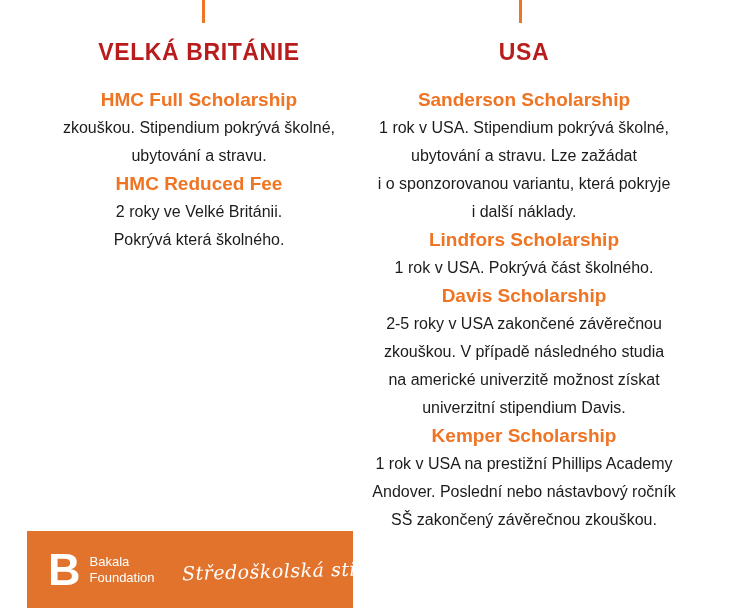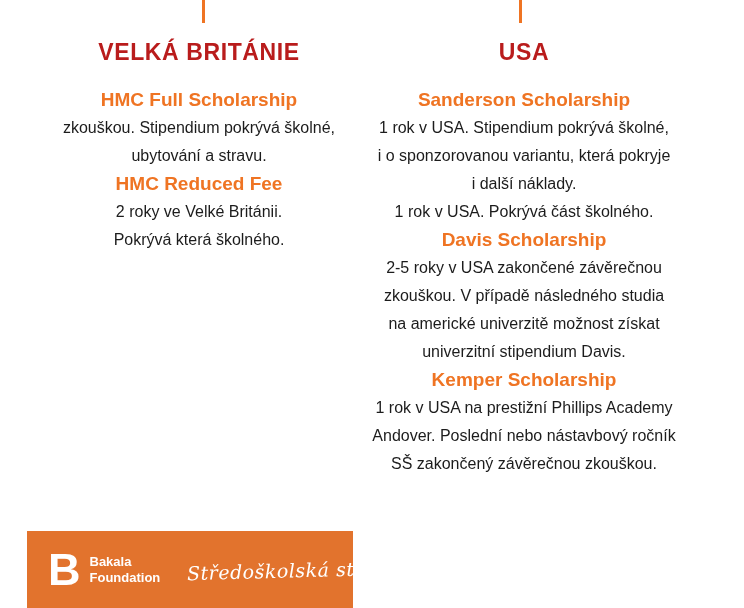--- a/index.html
+++ b/index.html
@@ -69,21 +69,21 @@
     color: #ffffff;
     font-weight: bold;
     font-size: 45px;
     line-height: 36px;
     font-family: "Liberation Sans", sans-serif;
   }
   .brand {
     margin-left: 9px;
     color: #ffffff;
     font-size: 13px;
-    font-weight: bold;
+    font-weight: normal;
     line-height: 16px;
     text-align: left;
   }
   .footer-divider {
     width: 1px;
     height: 38px;
     background: rgba(255,255,255,0.85);
     margin: 0 14px 0 13px;
   }
   .tagline {
@@ -119,25 +119,27 @@
       <div class="body-line">Pokrývá která školného.</div>
     </div>
   </div>
 
   <div class="col col-usa">
     <div class="col-title">USA</div>
 
     <div class="section">
       <div class="section-heading">Sanderson Scholarship</div>
       <div class="body-line">1 rok v USA. Stipendium pokrývá školné,</div>
+      <div class="body-line">ubytování a stravu. Lze zažádat</div>
       <div class="body-line">i o sponzorovanou variantu, která pokryje</div>
       <div class="body-line">i další náklady.</div>
     </div>
 
     <div class="section">
+      <div class="section-heading">Lindfors Scholarship</div>
       <div class="body-line">1 rok v USA. Pokrývá část školného.</div>
     </div>
 
     <div class="section">
       <div class="section-heading">Davis Scholarship</div>
       <div class="body-line">2-5 roky v USA zakončené závěrečnou</div>
       <div class="body-line">zkouškou. V případě následného studia</div>
       <div class="body-line">na americké univerzitě možnost získat</div>
       <div class="body-line">univerzitní stipendium Davis.</div>
     </div>

